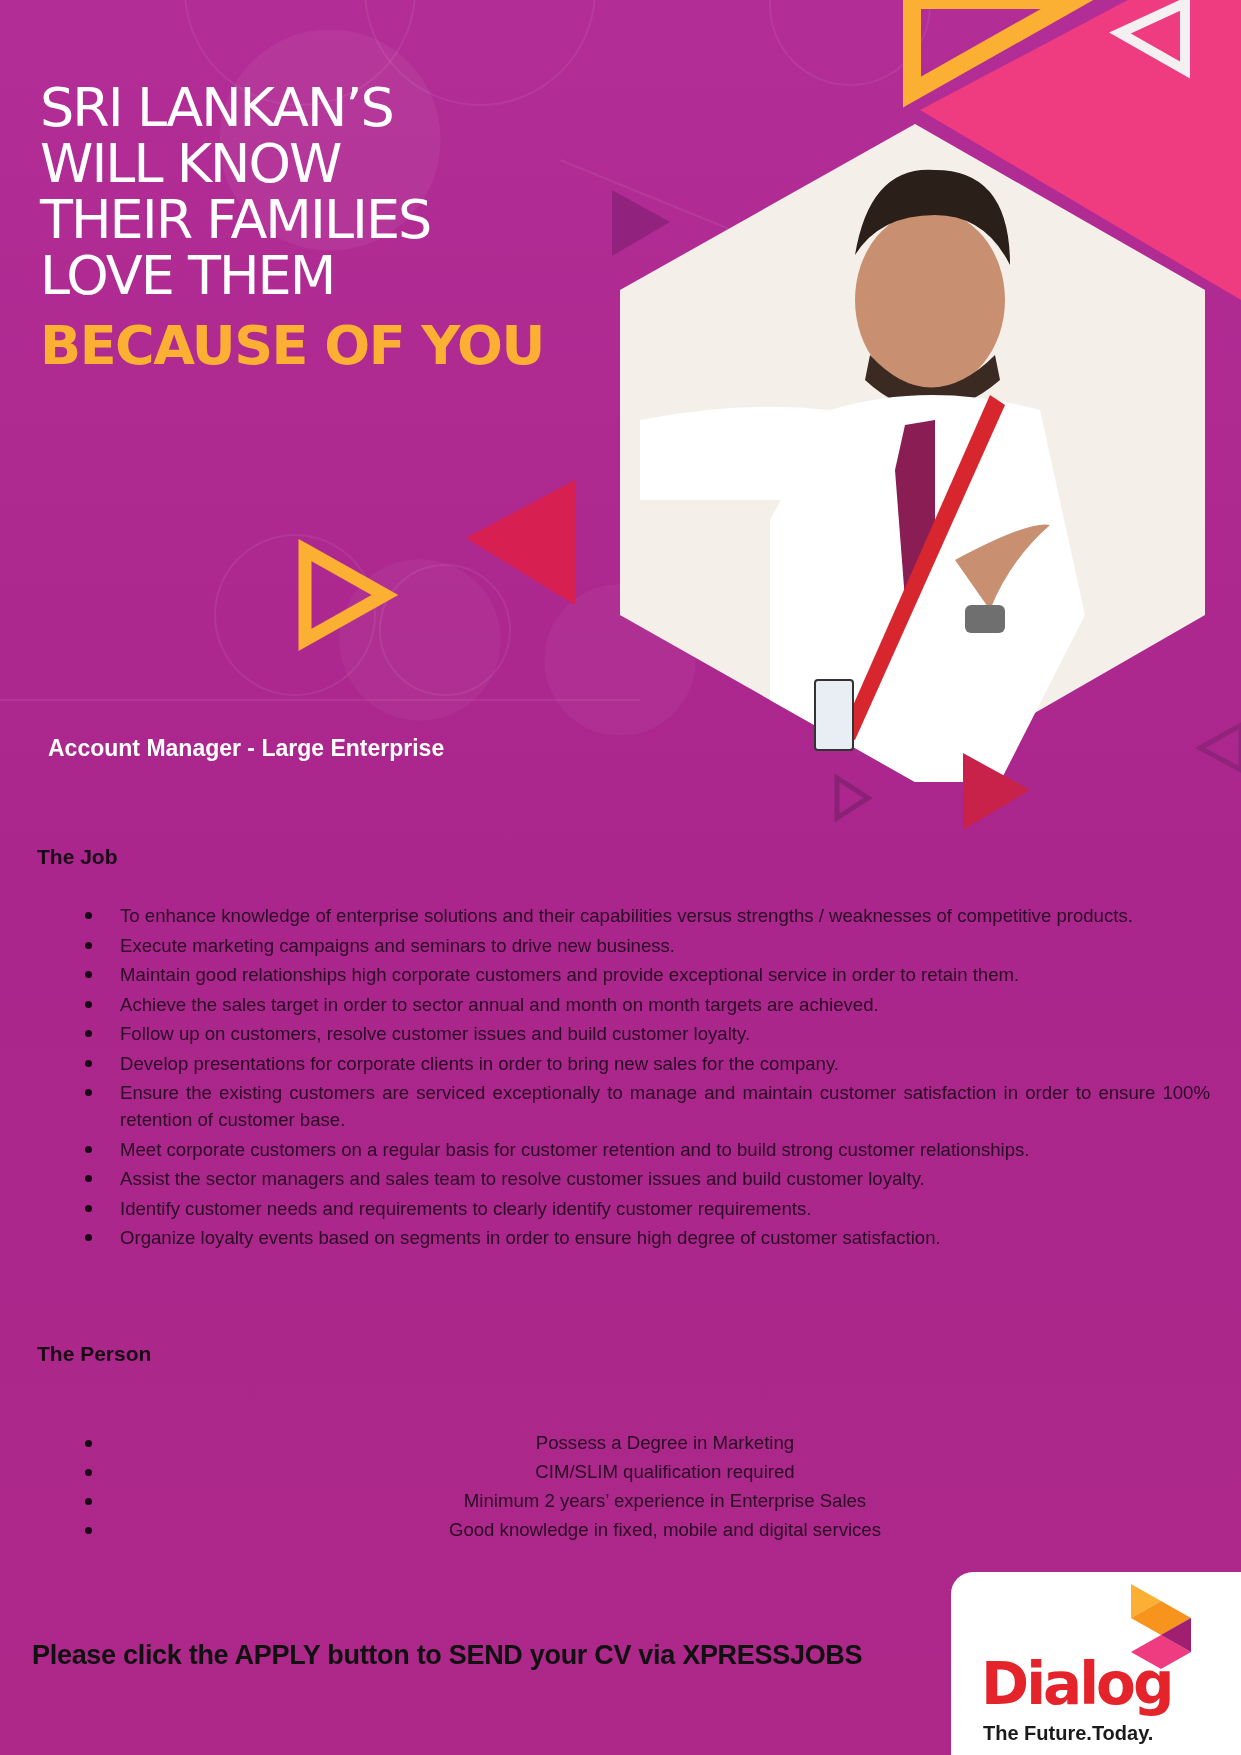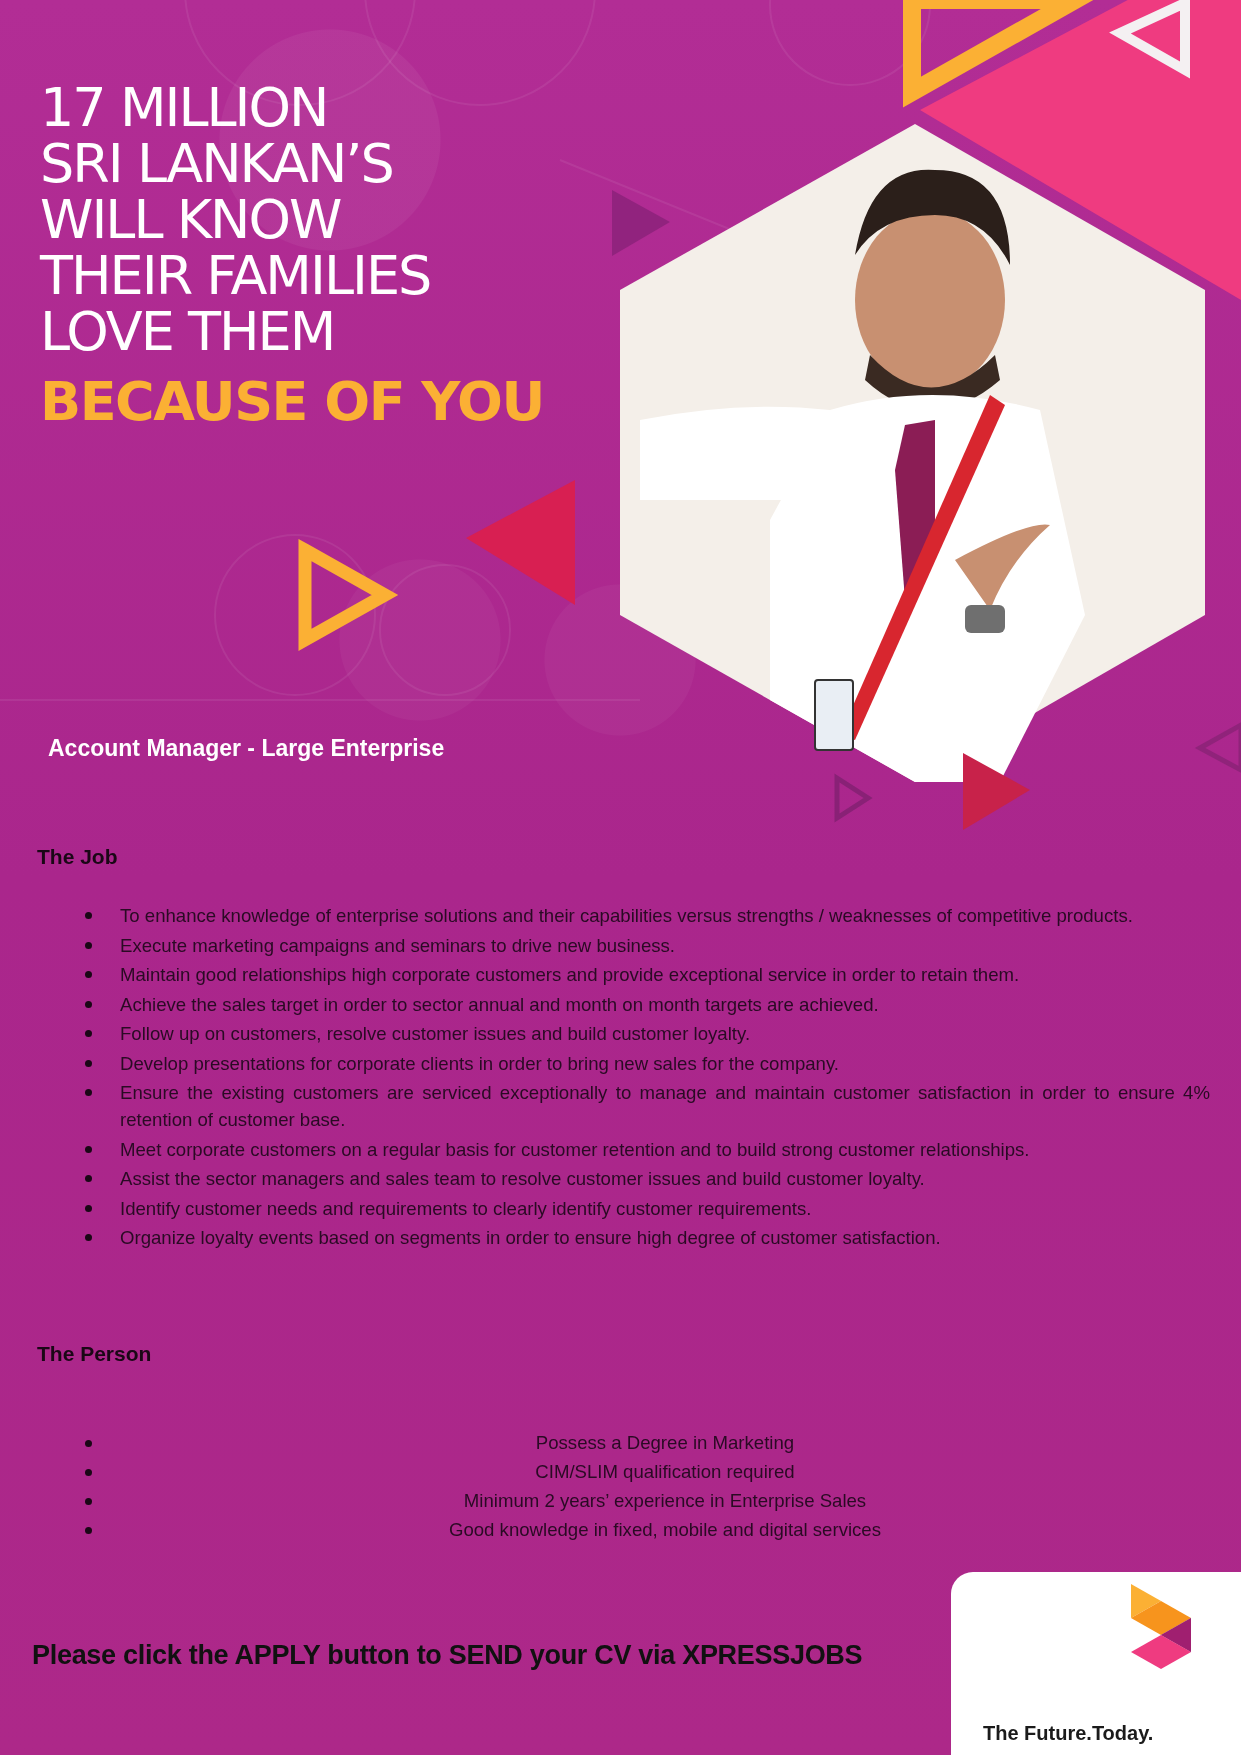--- a/index.html
+++ b/index.html
@@ -105,39 +105,38 @@
 
   <polygon points="305,550 385,595 305,640" fill="none" stroke="#fbb034" stroke-width="13"></polygon>
 
   <polygon points="963,753 1030,790 963,830" fill="#c8224a"></polygon>
 
   <polygon points="837,778 868,798 837,818" fill="none" stroke="rgba(110,30,100,0.55)" stroke-width="5"></polygon>
   <polygon points="1200,748 1241,725 1241,770" fill="none" stroke="rgba(110,30,100,0.45)" stroke-width="5"></polygon>
 </svg>
 
 <h1 class="headline">
-  <span class="line">17 MILLION</span>
   <span class="line">SRI LANKAN’S</span>
   <span class="line">WILL KNOW</span>
   <span class="line">THEIR FAMILIES</span>
   <span class="line">LOVE THEM</span>
   <span class="line accent">BECAUSE OF YOU</span>
 </h1>
 
 <h2 class="job-title">Account Manager - Large Enterprise</h2>
 
 <h3 class="section-title" style="top:845px;">The Job</h3>
 <ul class="list job" style="top:894px;">
   <li>To enhance knowledge of enterprise solutions and their capabilities versus strengths / weaknesses of competitive products.</li>
   <li>Execute marketing campaigns and seminars to drive new business.</li>
   <li>Maintain good relationships high corporate customers and provide exceptional service in order to retain them.</li>
   <li>Achieve the sales target in order to sector annual and month on month targets are achieved.</li>
   <li>Follow up on customers, resolve customer issues and build customer loyalty.</li>
   <li>Develop presentations for corporate clients in order to bring new sales for the company.</li>
-  <li>Ensure the existing customers are serviced exceptionally to manage and maintain customer satisfaction in order to ensure 4% retention of customer base.</li>
+  <li>Ensure the existing customers are serviced exceptionally to manage and maintain customer satisfaction in order to ensure 100% retention of customer base.</li>
   <li>Meet corporate customers on a regular basis for customer retention and to build strong customer relationships.</li>
   <li>Assist the sector managers and sales team to resolve customer issues and build customer loyalty.</li>
   <li>Identify customer needs and requirements to clearly identify customer requirements.</li>
   <li>Organize loyalty events based on segments in order to ensure high degree of customer satisfaction.</li>
 </ul>
 
 <h3 class="section-title" style="top:1342px;">The Person</h3>
 <ul class="list person" style="top:1422px;">
   <li>Possess a Degree in Marketing</li>
   <li>CIM/SLIM qualification required</li>
@@ -148,14 +147,15 @@
 <p class="cta">Please click the APPLY button to SEND your CV via XPRESSJOBS</p>
 
 <div class="logo-box">
   <svg class="logo-mark" viewBox="0 0 80 90" xmlns="http://www.w3.org/2000/svg">
     <polygon points="0,0 30,17 0,34" fill="#fbb034"></polygon>
     <polygon points="30,17 60,34 30,51 0,34" fill="#f7941d"></polygon>
     <polygon points="60,34 60,68 30,51" fill="#6b2c8f"></polygon>
     <polygon points="30,51 60,68 30,85 0,68" fill="#ef3b80"></polygon>
     <polygon points="30,51 60,68 60,34" fill="#c3185b" opacity="0.6"></polygon>
   </svg>
+  <div class="logo-word">Dialog</div>
   <div class="logo-tag">The Future.Today.</div>
 </div>
 
 </body></html>

